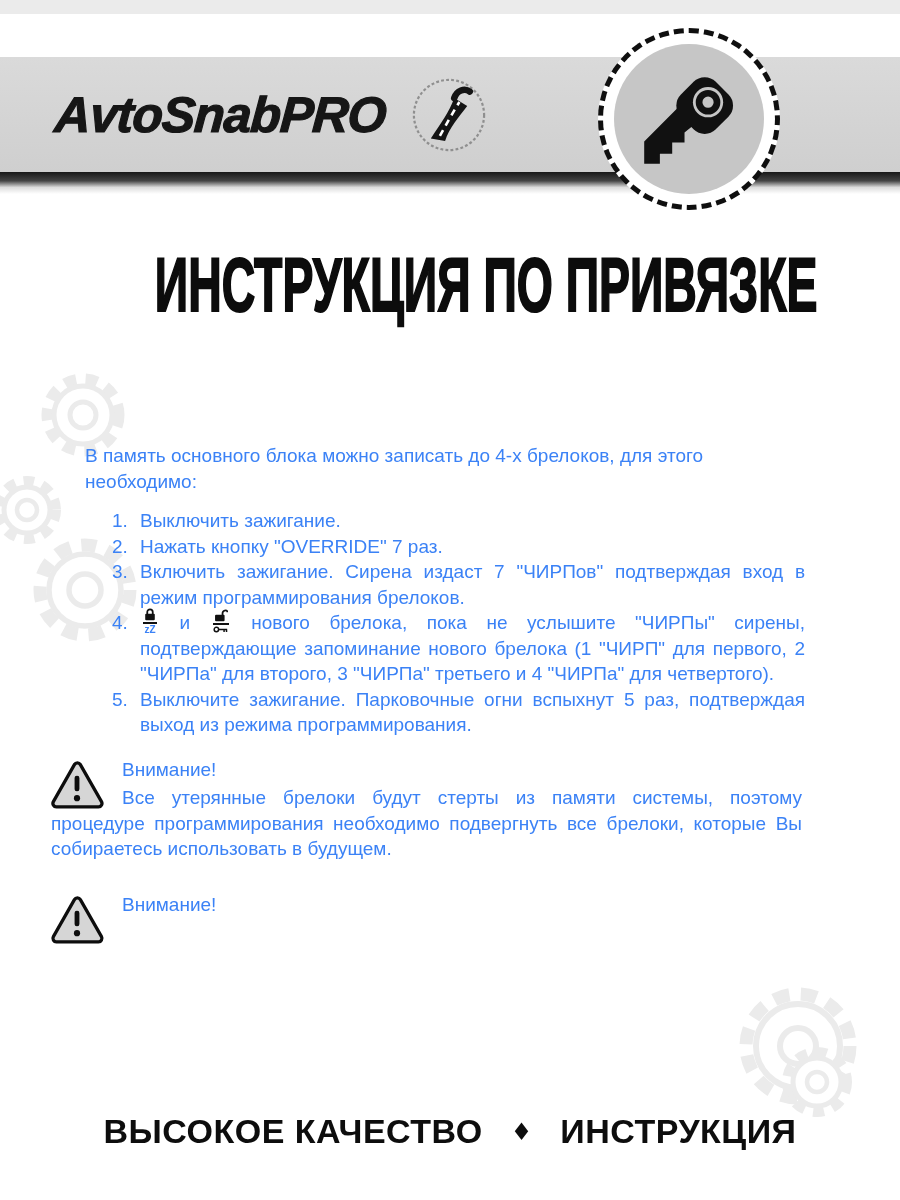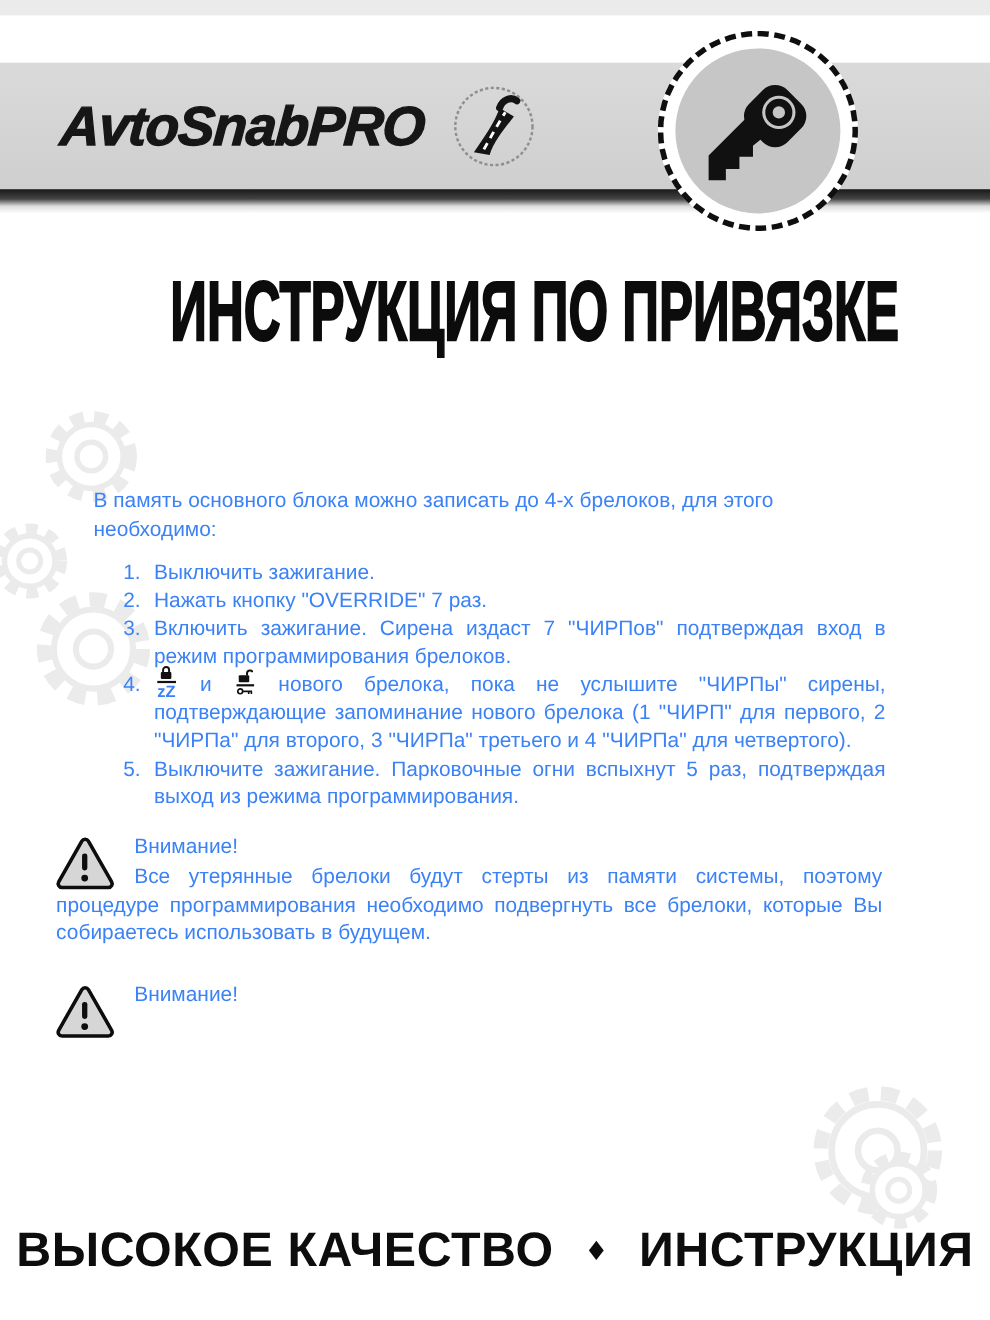--- a/index.html
+++ b/index.html
@@ -37,30 +37,30 @@
   .content{position:absolute;left:48px;top:443px;width:757px;font-size:19px;line-height:25.5px;color:#3b82f6;}
   .intro{margin:0 0 14px 37px;}
   ol.steps{list-style:none;margin:0 0 0 64px;padding:0;}
   ol.steps li{display:flex;}
   .step-num{width:28px;flex:none;}
   .step-text{flex:1;text-align:justify;}
   
   .kstack{display:inline-flex;flex-direction:column;align-items:center;vertical-align:middle;
     margin:-9px 3px -5px;line-height:1;}
   .kstack .bar{width:100%;border-top:2px solid #111;margin:1px 0 0;}
-  .kstack .zz{font-size:15px;font-weight:700;padding-top:1px;}
+  .kstack .zz{font-size:10px;font-weight:700;padding-top:1px;}
   
   .warn{margin-top:19px;overflow:hidden;}
   .warn + .warn{margin-top:27px;}
   .warn-icon{float:left;width:58px;height:50px;margin:2px 16px 0 0;}
   .warn-title{font-weight:400;}
   .warn-body{margin:3px;text-align:justify;}
   
   .footer{position:absolute;left:0;top:1112px;width:900px;display:flex;align-items:center;justify-content:center;gap:28px;}
-  .footer .f-text{font-size:44px;font-weight:700;letter-spacing:.5px;color:#0d0d0d;white-space:nowrap;}
+  .footer .f-text{font-size:34px;font-weight:700;letter-spacing:.5px;color:#0d0d0d;white-space:nowrap;}
   .footer .f-sep{font-family:"DejaVu Sans",sans-serif;font-size:24px;color:#0d0d0d;line-height:1;}
   
   .gears{position:absolute;pointer-events:none;}
   .gears-tl{left:-25px;top:352px;}
   .gears-br{left:698px;top:958px;}
 </style>
 </head>
 <body>
 
 <div class="canvas">

